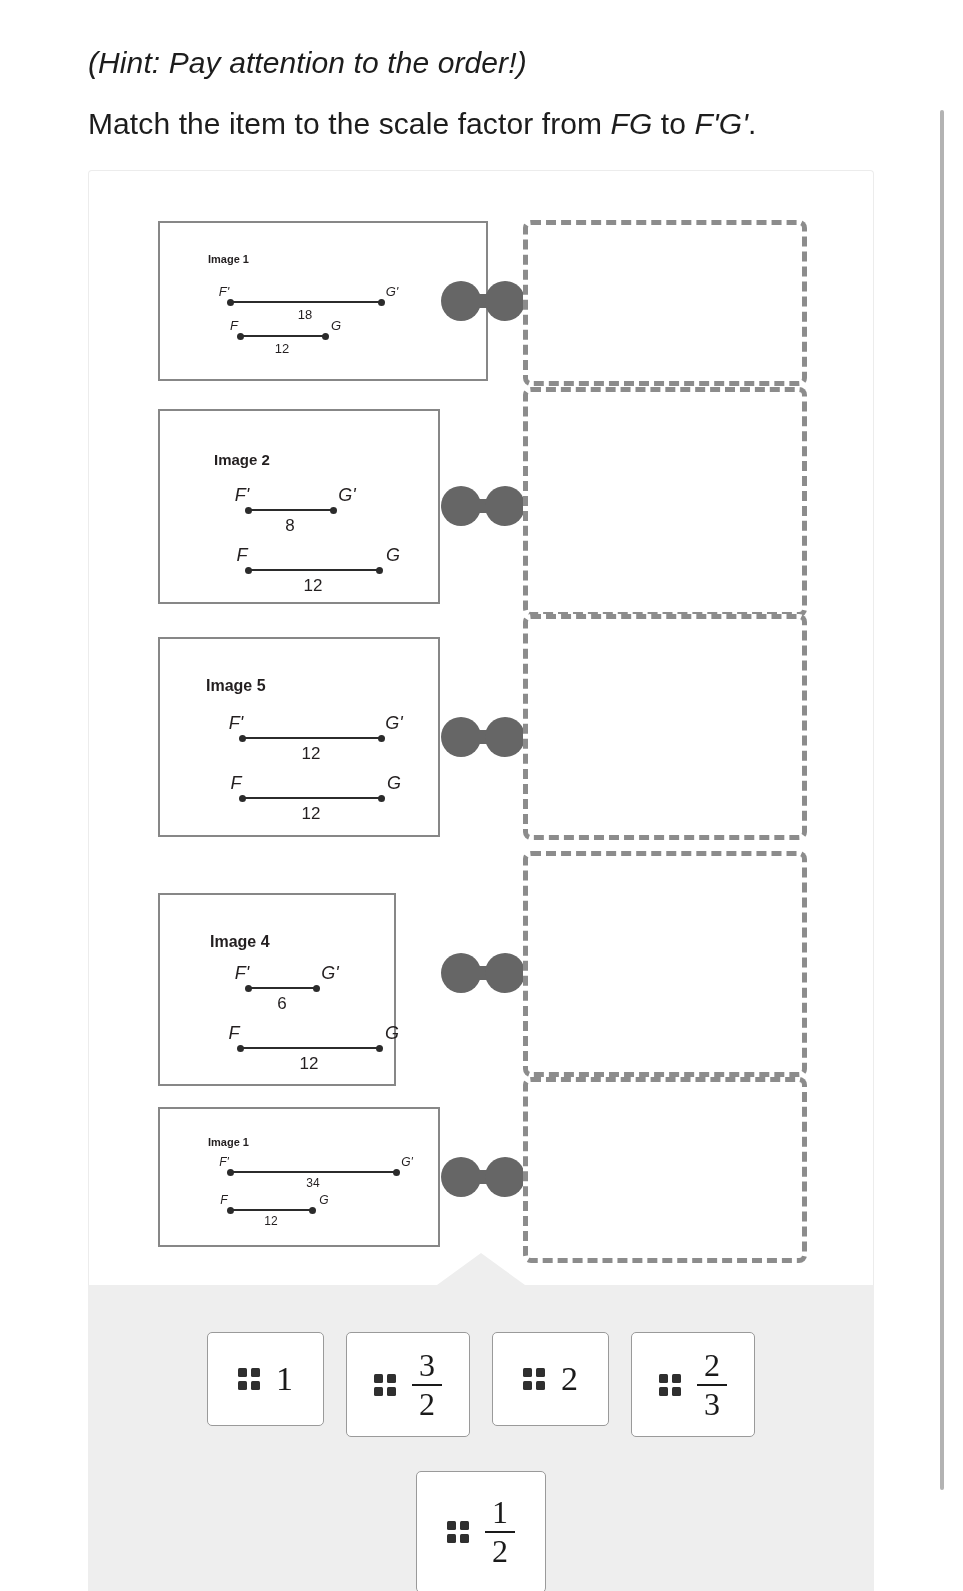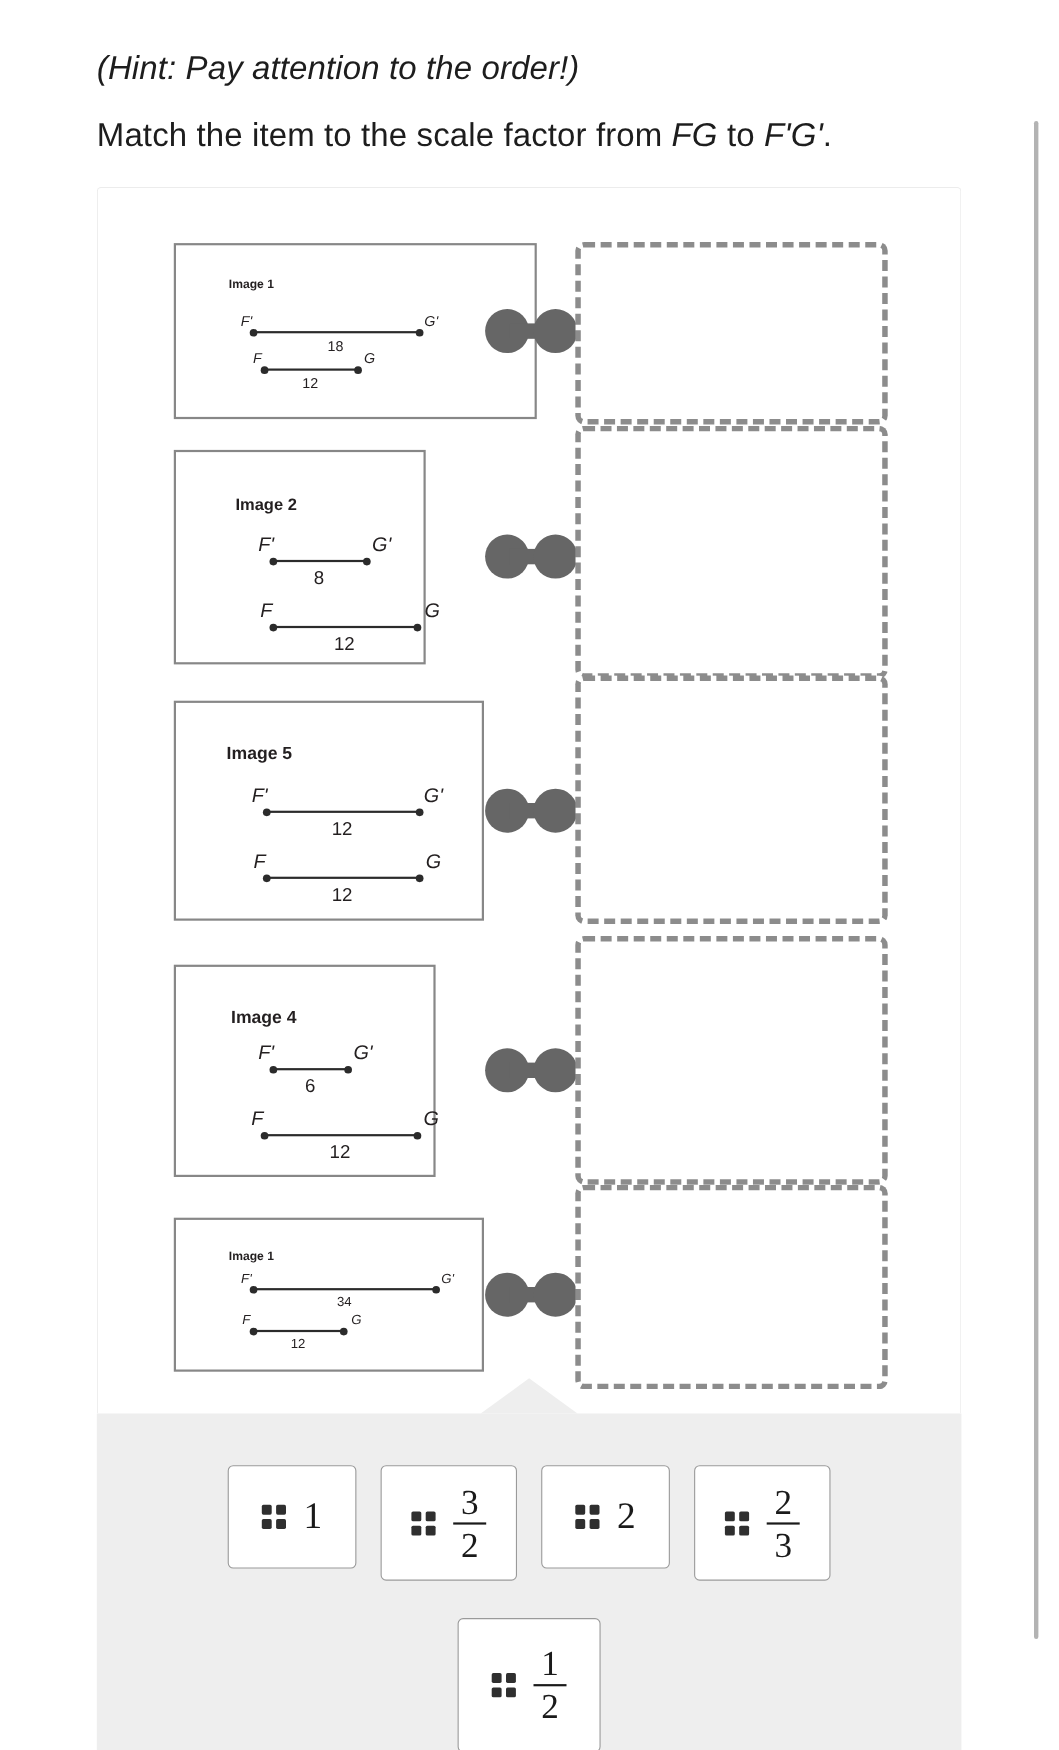--- a/index.html
+++ b/index.html
@@ -234,21 +234,21 @@
     </div>
     <div class="connector" style="left:352px; top:60px;">
       <div class="knob l"></div>
       <div class="bar"></div>
       <div class="knob r"></div>
     </div>
     <div class="drop-zone" style="left:434px; top:-1px; width:284px; height:166px;"></div>
   </div>
 
   <div class="match-row" style="top:238px;height:195px;">
-    <div class="img-card" style="left:69px; top:0px; width:229px; height:195px;">
+    <div class="img-card" style="left:69px; top:0px; width:282px; height:195px;">
       <div class="card-title" style="left:54px; top:40px; font-size:15px;">Image 2</div>
       <div class="seg-wrap" style="left:88px; top:98px;">
         <div class="seg-line" style="width:85px;"></div>
         <div class="seg-dot left"></div>
         <div class="seg-dot right" style="left:82px;"></div>
         <div class="seg-label endpoint-l" style="left:-6px; top:-3px; font-size:18px;">F'</div>
         <div class="seg-label endpoint-r" style="left:99px; top:-3px; font-size:18px;">G'</div>
         <div class="seg-len" style="left:42px; top:7px; font-size:17px;">8</div>
       </div>
       <div class="seg-wrap" style="left:88px; top:158px;">
@@ -290,21 +290,21 @@
     </div>
     <div class="connector" style="left:352px; top:80px;">
       <div class="knob l"></div>
       <div class="bar"></div>
       <div class="knob r"></div>
     </div>
     <div class="drop-zone" style="left:434px; top:-23px; width:284px; height:226px;"></div>
   </div>
 
   <div class="match-row" style="top:706px;height:193px;">
-    <div class="img-card" style="left:69px; top:0px; width:238px; height:193px;">
+    <div class="img-card" style="left:69px; top:16px; width:238px; height:193px;">
       <div class="card-title" style="left:50px; top:38px; font-size:16px;">Image 4</div>
       <div class="seg-wrap" style="left:88px; top:92px;">
         <div class="seg-line" style="width:68px;"></div>
         <div class="seg-dot left"></div>
         <div class="seg-dot right" style="left:65px;"></div>
         <div class="seg-label endpoint-l" style="left:-6px; top:-3px; font-size:18px;">F'</div>
         <div class="seg-label endpoint-r" style="left:82px; top:-3px; font-size:18px;">G'</div>
         <div class="seg-len" style="left:34px; top:7px; font-size:17px;">6</div>
       </div>
       <div class="seg-wrap" style="left:80px; top:152px;">

